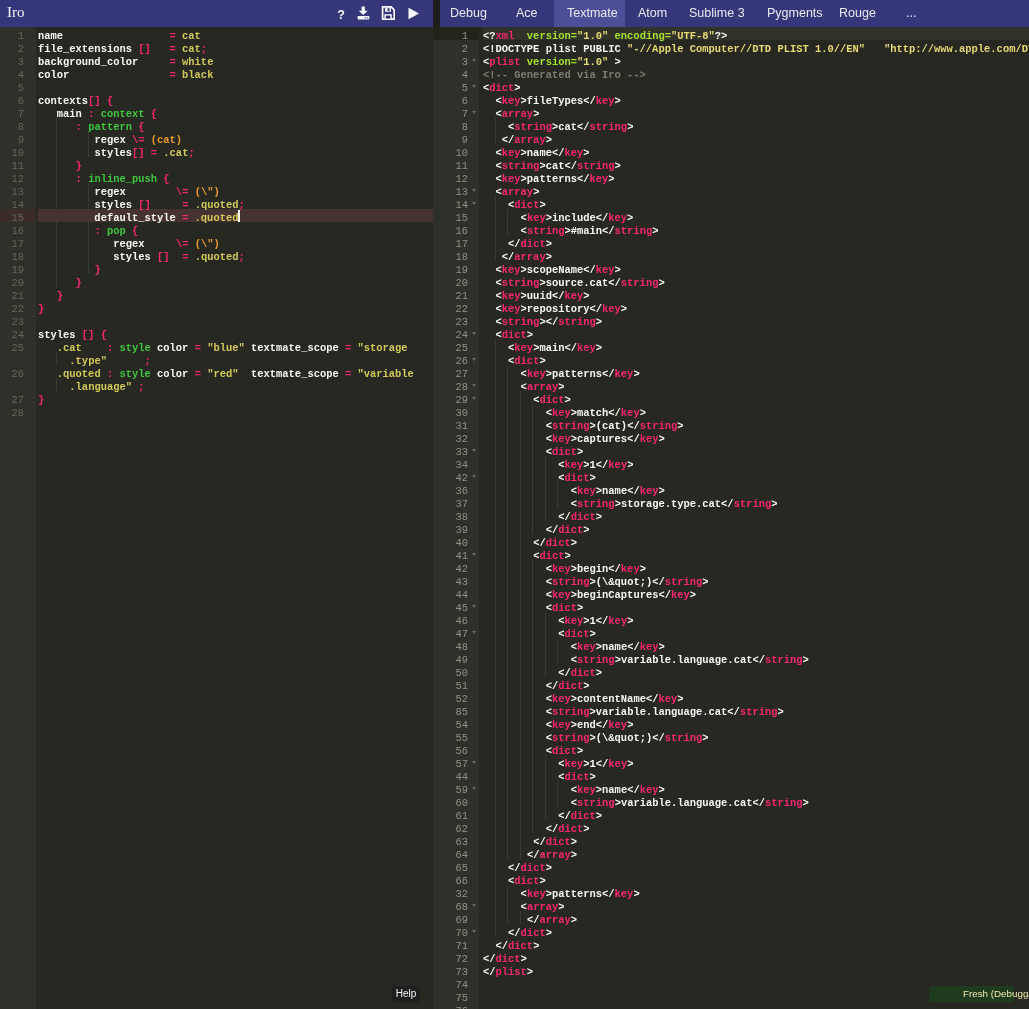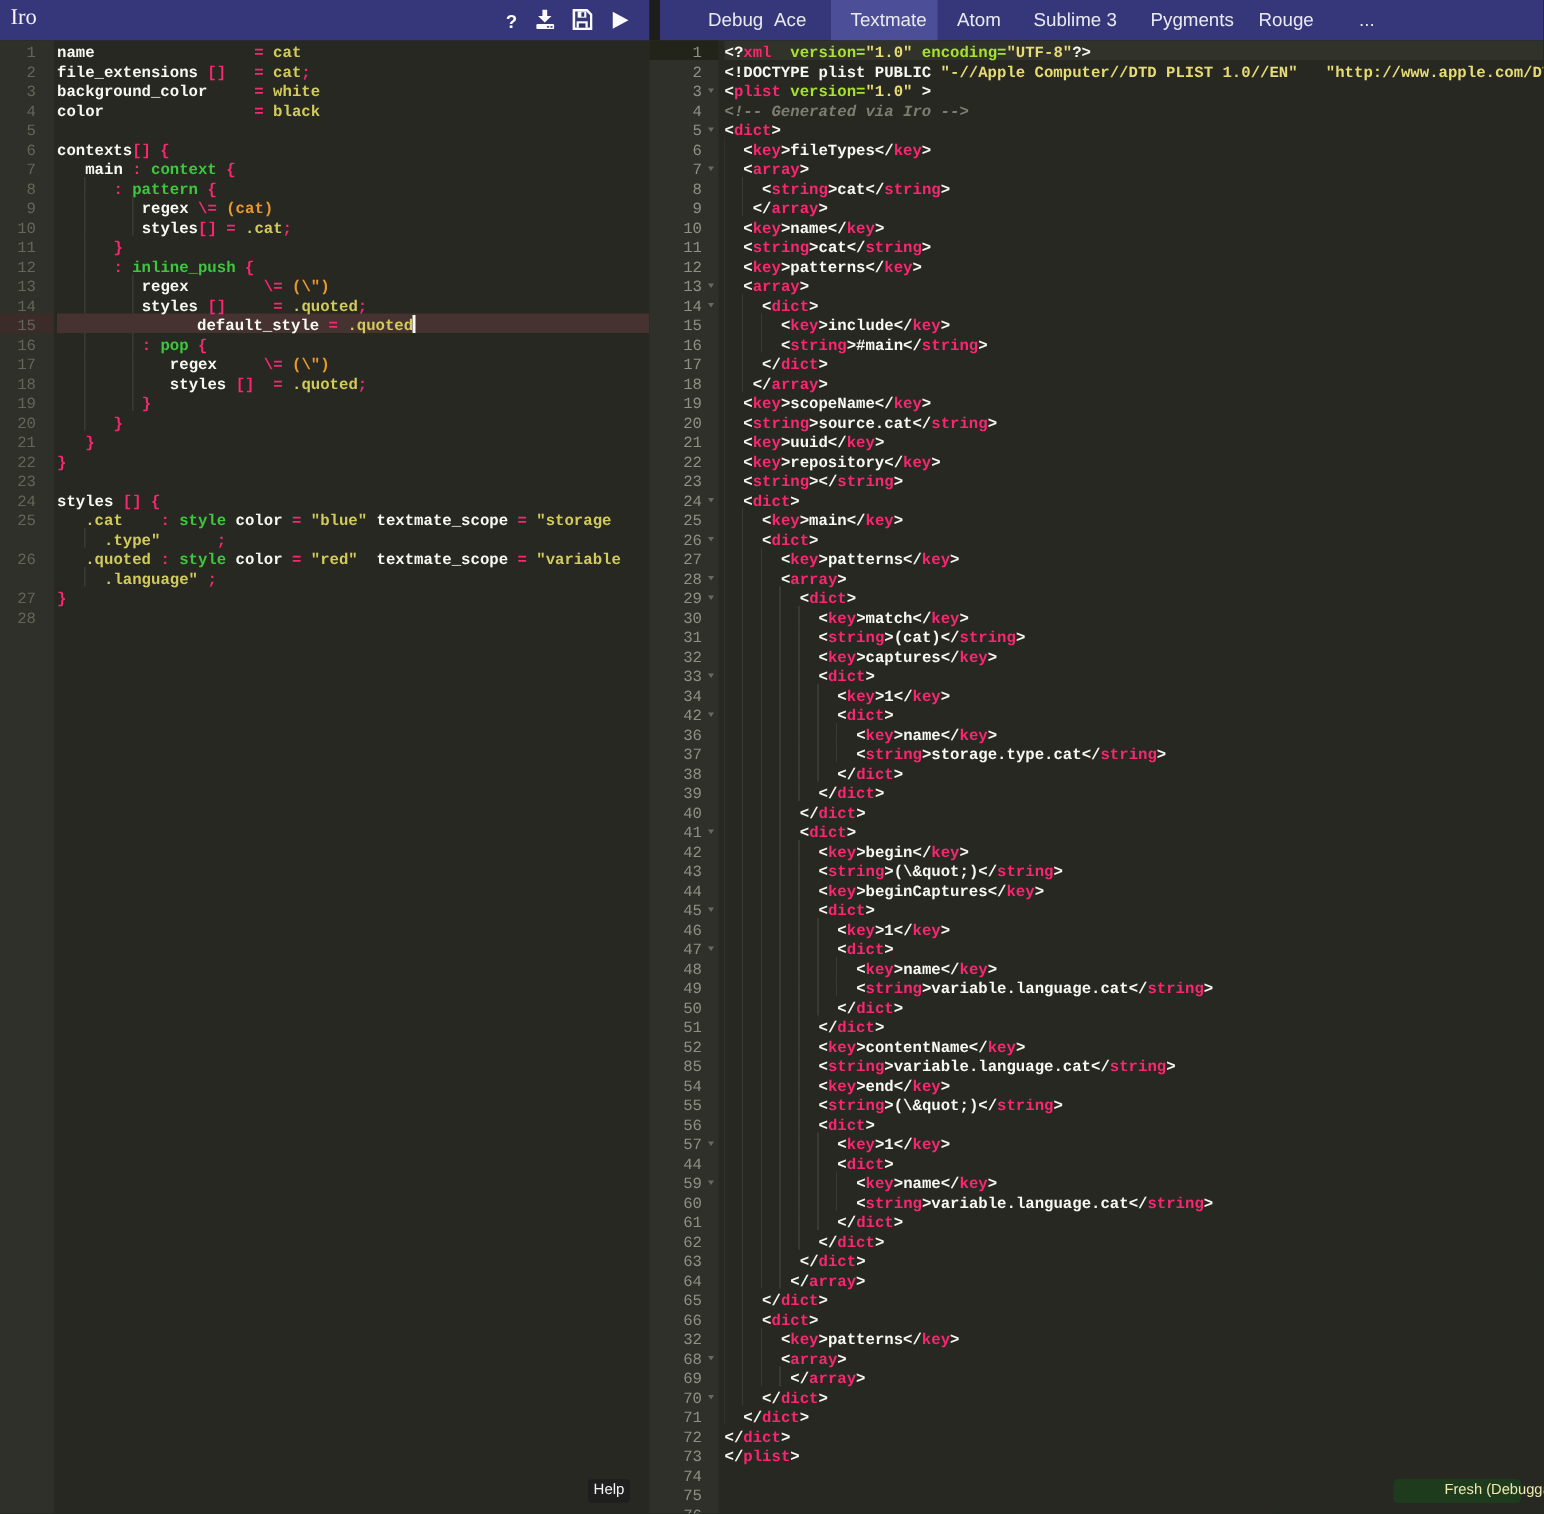--- a/index.html
+++ b/index.html
@@ -29,35 +29,35 @@
   #pane-r .code { left:46px; right:0; padding-left:4px; }
   .gutpad, .codepad { padding-top:0.3px; }
 
   .r { height:13.0px; white-space:pre; font-family:"Liberation Mono", monospace;
        font-size:10.45px; line-height:13.0px; font-weight:bold; color:#f8f8f2; }
   .gr { height:13.0px; text-align:right; font-family:"Liberation Mono", monospace;
        font-size:10.45px; line-height:13.0px; position:relative; }
   #pane-l .gr { color:#646659; padding-right:11.5px; }
   #pane-r .gr { color:#8f9086; padding-right:11px; }
 
-  .act-l { background:#463231;padding-left:37px; }
+  .act-l { background:#463231; }
   .act-lg { background:#3b2b29; }
   .act-r { background:#31322a; }
   .act-rg { background:#232419; }
 
   .t { position:relative; top:2.3px; }
   .ig, .cur { position:relative; top:-2.3px; }
   .p { color:#f92672; }
   .ig { display:inline-block; height:13.0px; vertical-align:top; }
   .gx { color:#3ec63e; }
   .y { color:#d2cb5a; }
   .o { color:#e8992c; }
   .ag { color:#a6e22e; }
   .sy { color:#e6db74; }
-  .cm { color:#7d7e71;font-style:italic; }
+  .cm { color:#7d7e71; }
   .cur { display:inline-block; width:1.6px; height:12px; background:#f8f8f0;
           vertical-align:top; margin-top:0.5px; }
   .fold { position:absolute; right:3px; top:5.5px; width:0; height:0;
            border-left:2.5px solid transparent; border-right:2.5px solid transparent;
            border-top:3.5px solid #686960; }
 
   
   #help { position:absolute; left:392px; top:959px; width:28px; height:16px;
      background:#1f1f1f; border-radius:3px; color:#f5f5f5; font-size:10px;
      text-align:center; line-height:16px; white-space:nowrap; }
@@ -66,21 +66,21 @@
      text-align:center; line-height:16px; white-space:nowrap;padding-left:34px; }
 </style>
 </head>
 <body>
 <div id="root">
   <div id="bar-l"></div>
   <div id="bar-gap"></div>
   <div id="bar-r"></div>
   <div id="tab-active"></div>
   <span id="iro">Iro</span>
-  <span class="tab" style="left:472px">Debug</span>
+  <span class="tab" style="left:450px">Debug</span>
     <span class="tab" style="left:516px">Ace</span>
     <span class="tab" style="left:567px">Textmate</span>
     <span class="tab" style="left:638px">Atom</span>
     <span class="tab" style="left:689px">Sublime 3</span>
     <span class="tab" style="left:767px">Pygments</span>
     <span class="tab" style="left:839px">Rouge</span>
     <span class="tab" style="left:906px">...</span>
 
   <svg class="icon" style="left:336px;top:7px" width="10" height="14" viewBox="0 0 10 14">
     <text x="5" y="11.5" text-anchor="middle" font-family="Liberation Sans" font-size="12.5" font-weight="bold" fill="#fbfbff">?</text>

